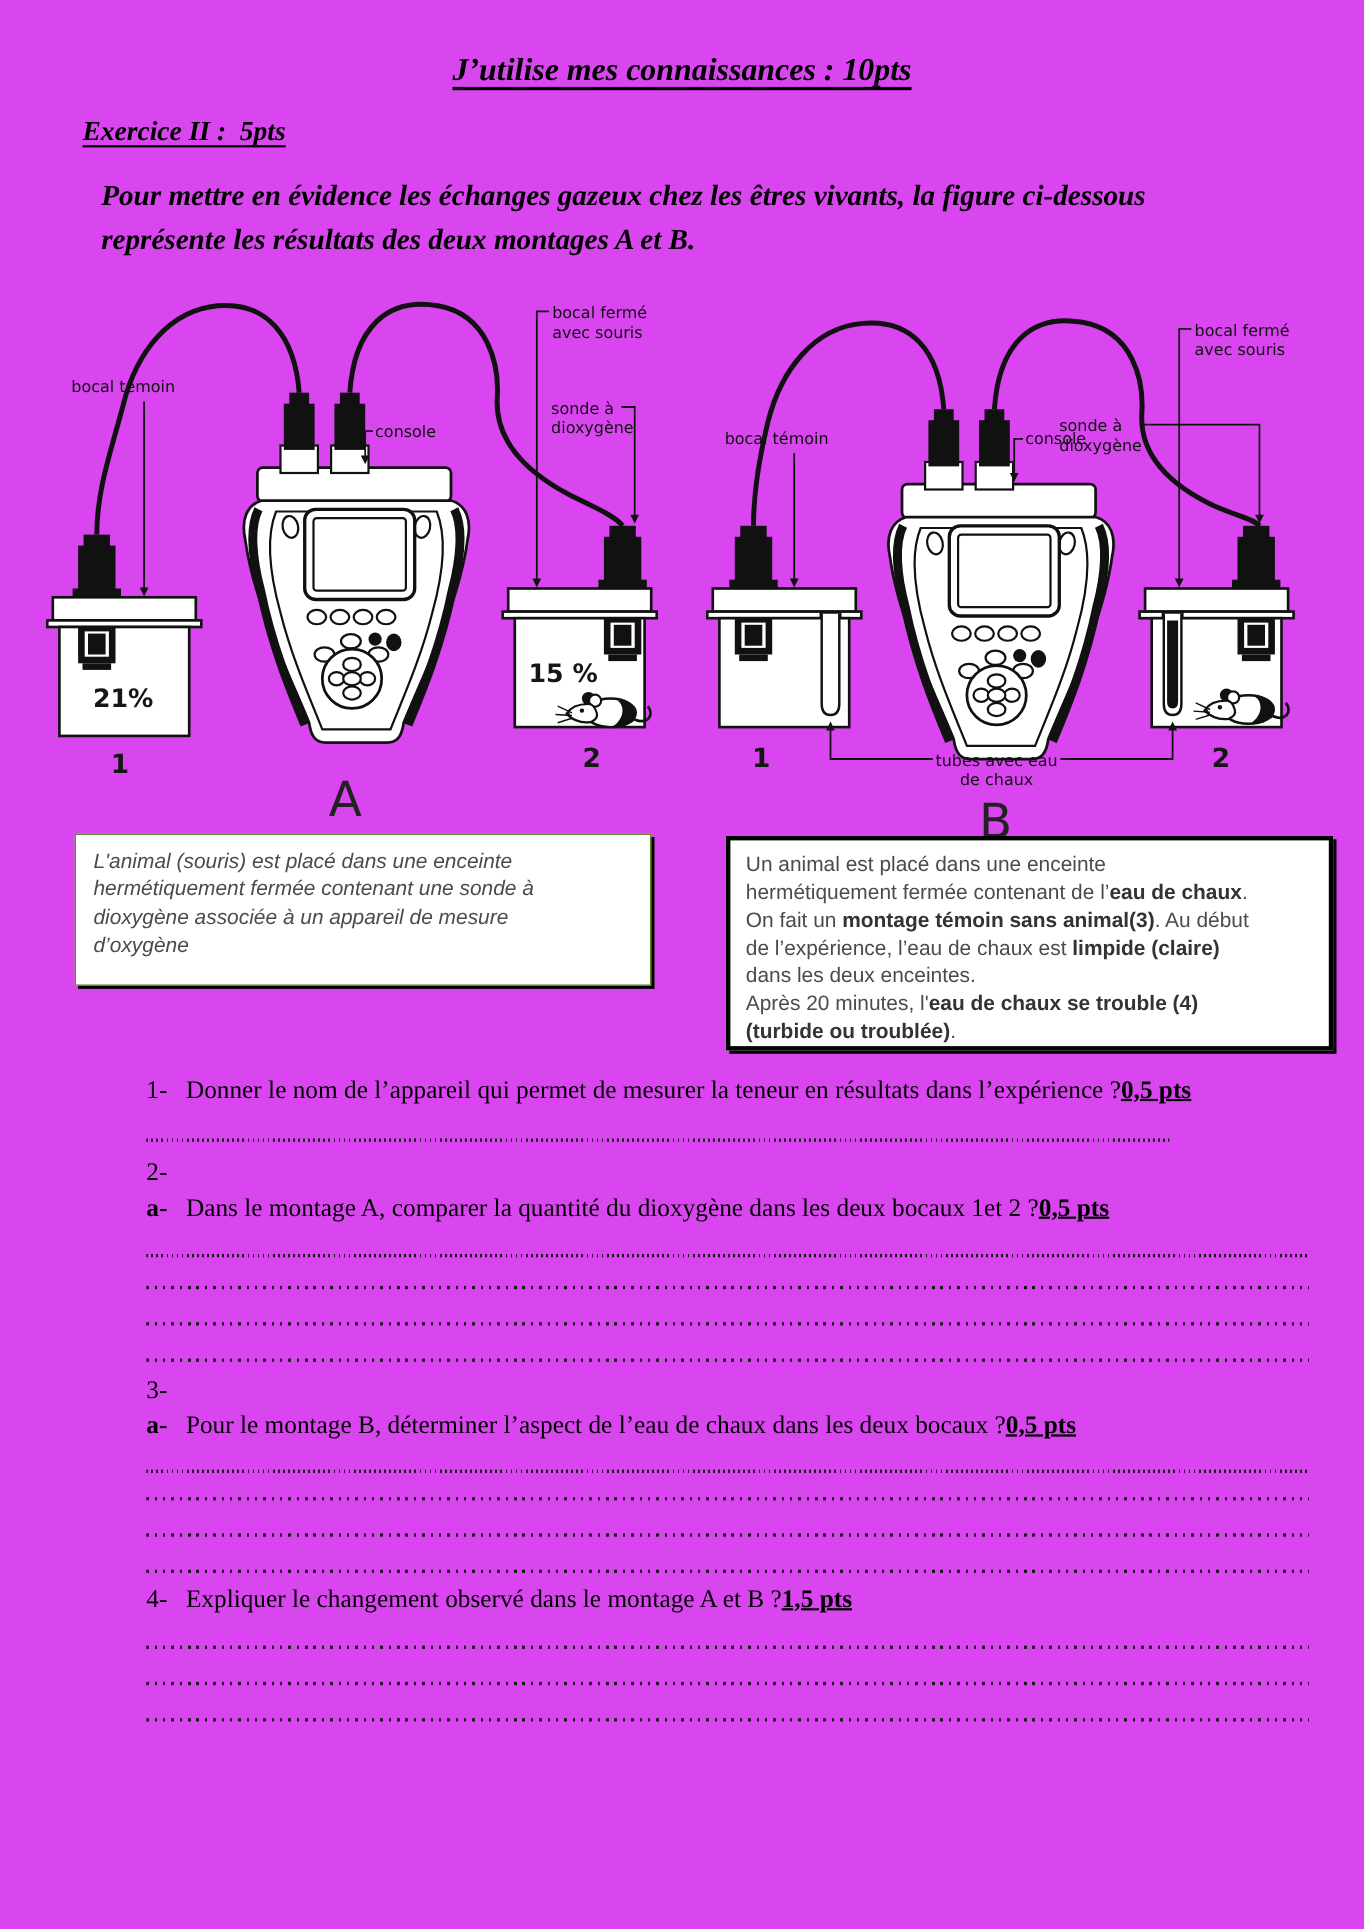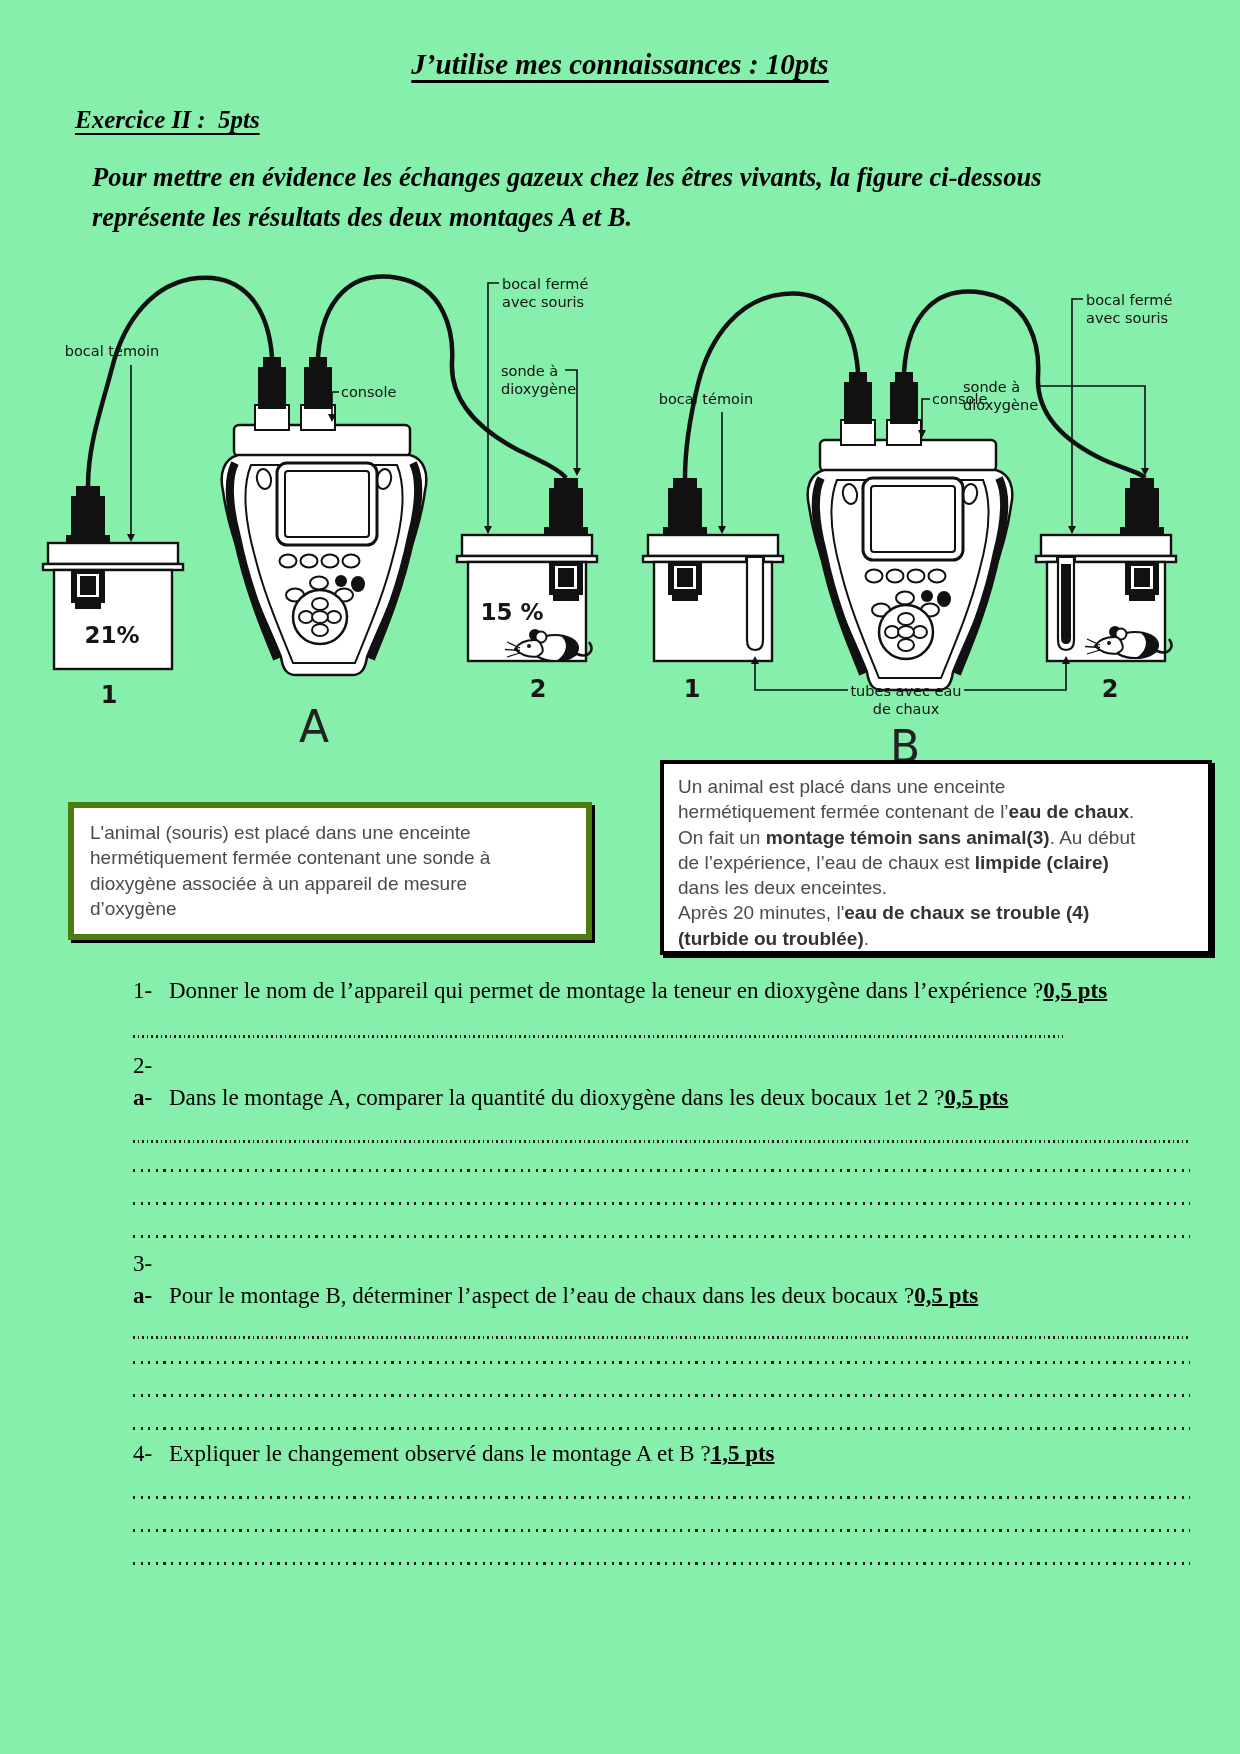--- a/index.html
+++ b/index.html
@@ -1,36 +1,36 @@
 <!DOCTYPE html>
 <html><head>
 <meta charset="utf-8">
 <style>
   html,body{margin:0;padding:0;background:#888;}
-  .page{position:relative;width:1240px;height:1754px;background:#86efac;margin:0 auto;overflow:hidden;
+  .page{position:relative;width:1240px;height:1754px;background:#d946ef;margin:0 auto;overflow:hidden;
         font-family:"Liberation Serif",serif;color:#000;}
   
   .title{position:absolute;top:48px;left:0;width:100%;text-align:center;
          font-size:29px;font-weight:bold;font-style:italic;
          text-decoration:underline;text-decoration-thickness:2.5px;text-underline-offset:6px;}
   .exercise{position:absolute;top:106px;left:75px;font-size:25px;font-weight:bold;font-style:italic;
          white-space:pre;text-decoration:underline;text-decoration-thickness:2px;text-underline-offset:5px;}
   .intro{position:absolute;top:158px;left:92px;width:1105px;font-size:26.5px;font-weight:bold;
          font-style:italic;line-height:1.5;white-space:pre-line;}
   
   .diagram-svg{position:absolute;top:250px;left:0;}
   .lab{font-family:"DejaVu Sans",sans-serif;font-size:14.5px;fill:#111;}
   .pct{font-family:"DejaVu Sans",sans-serif;font-size:23px;font-weight:bold;fill:#161616;}
   .num{font-family:"DejaVu Sans",sans-serif;font-size:24px;font-weight:bold;fill:#161616;}
   .letter{font-family:"DejaVu Sans",sans-serif;font-size:44px;fill:#222;}
   
   .info-box{position:absolute;background:#fff;font-family:"Liberation Sans",sans-serif;
             color:#4b4b4b;font-size:19px;line-height:1.33;}
-  .box-a{left:68px;top:802px;width:524px;height:138px;border:6px solid #4d7c0f;
-         box-shadow:3px 3px 0 #000;padding:12px 16px;white-space:pre-line;box-sizing:border-box;}
+  .box-a{left:68px;top:758px;width:524px;height:138px;border:1px solid #4d7c0f;
+         box-shadow:3px 3px 0 #000;padding:12px 16px;white-space:pre-line;box-sizing:border-box;font-style:italic;}
   .box-b{left:660px;top:760px;width:552px;height:195px;border:4px solid #000;
          box-shadow:3px 3px 0 #000;padding:10px 14px;white-space:pre-wrap;box-sizing:border-box;}
   .box-b .b, .box-a .b{font-weight:bold;color:#333;}
   
   .questions{position:absolute;left:133px;top:975px;width:1057px;font-size:23px;}
   .q-row{line-height:32px;}
   .q-num{display:inline-block;min-width:36px;}
   .q-num.bold{font-weight:bold;}
   .q-pts{font-weight:bold;text-decoration:underline;text-decoration-thickness:2px;}
   .dots{height:3px;width:100%;}
@@ -201,21 +201,21 @@
 d’oxygène</div>
   <div class="info-box box-b"><span>Un animal est placé dans une enceinte
 hermétiquement fermée contenant de l’</span><span class="b">eau de chaux</span><span>.
 On fait un </span><span class="b">montage témoin sans animal(3)</span><span>. Au début
 de l’expérience, l’eau de chaux est </span><span class="b">limpide (claire)</span><span>
 dans les deux enceintes.
 Après 20 minutes, l'</span><span class="b">eau de chaux se trouble (4)</span><span>
 </span><span class="b">(turbide ou troublée)</span><span>.</span></div>
 
   <div class="questions">
-    <div class="q-row"><span class="q-num">1-</span><span>Donner le nom de l’appareil qui permet de montage la teneur en dioxygène dans l’expérience ?</span><span class="q-pts">0,5 pts</span></div>
+    <div class="q-row"><span class="q-num">1-</span><span>Donner le nom de l’appareil qui permet de mesurer la teneur en résultats dans l’expérience ?</span><span class="q-pts">0,5 pts</span></div>
     <div class="dots fine w88" style="margin-top:28px"></div>
     <div class="q-row" style="margin-top:12px"><span class="q-num">2-</span></div>
     <div class="q-row"><span class="q-num bold">a-</span><span>Dans le montage A, comparer la quantité du dioxygène dans les deux bocaux 1et 2 ?</span><span class="q-pts">0,5 pts</span></div>
     <div class="dots fine" style="margin-top:26px"></div>
     <div class="dots spaced" style="margin-top:26px"></div>
     <div class="dots spaced" style="margin-top:30px"></div>
     <div class="dots spaced" style="margin-top:30px"></div>
     <div class="q-row" style="margin-top:10px"><span class="q-num">3-</span></div>
     <div class="q-row"><span class="q-num bold">a-</span><span>Pour le montage B, déterminer l’aspect de l’eau de chaux dans les deux bocaux ?</span><span class="q-pts">0,5 pts</span></div>
     <div class="dots fine" style="margin-top:24px"></div>

